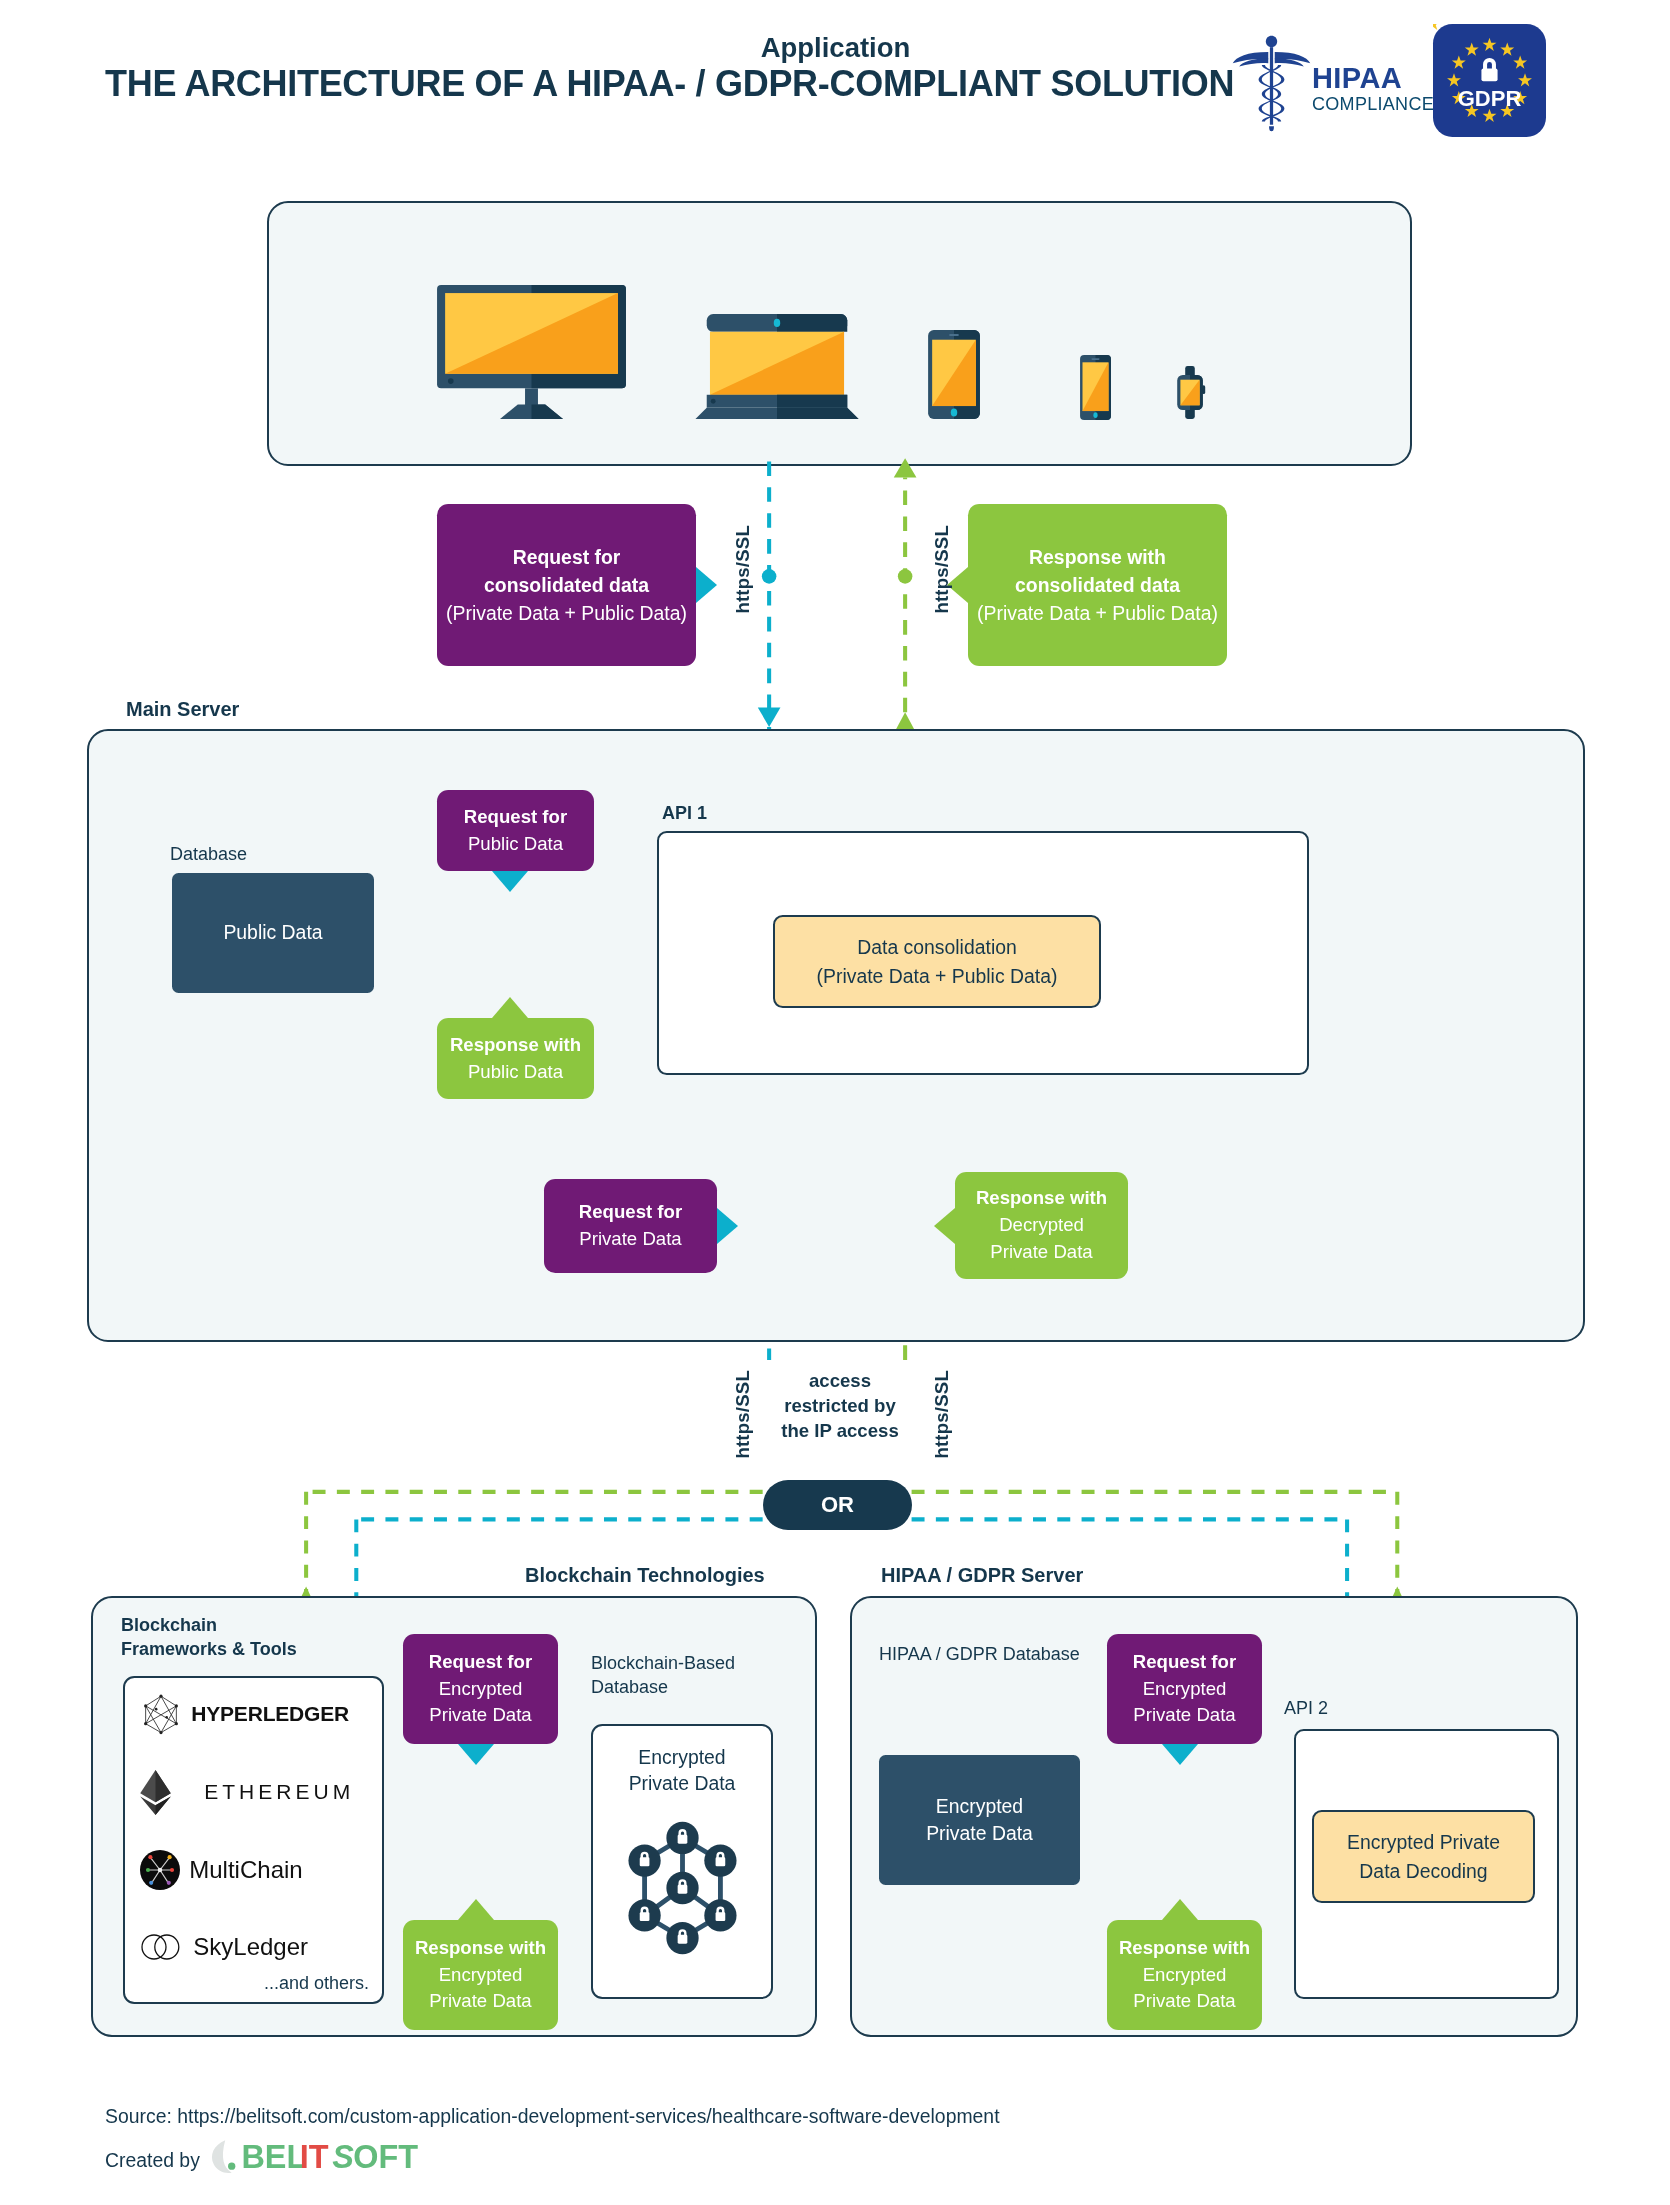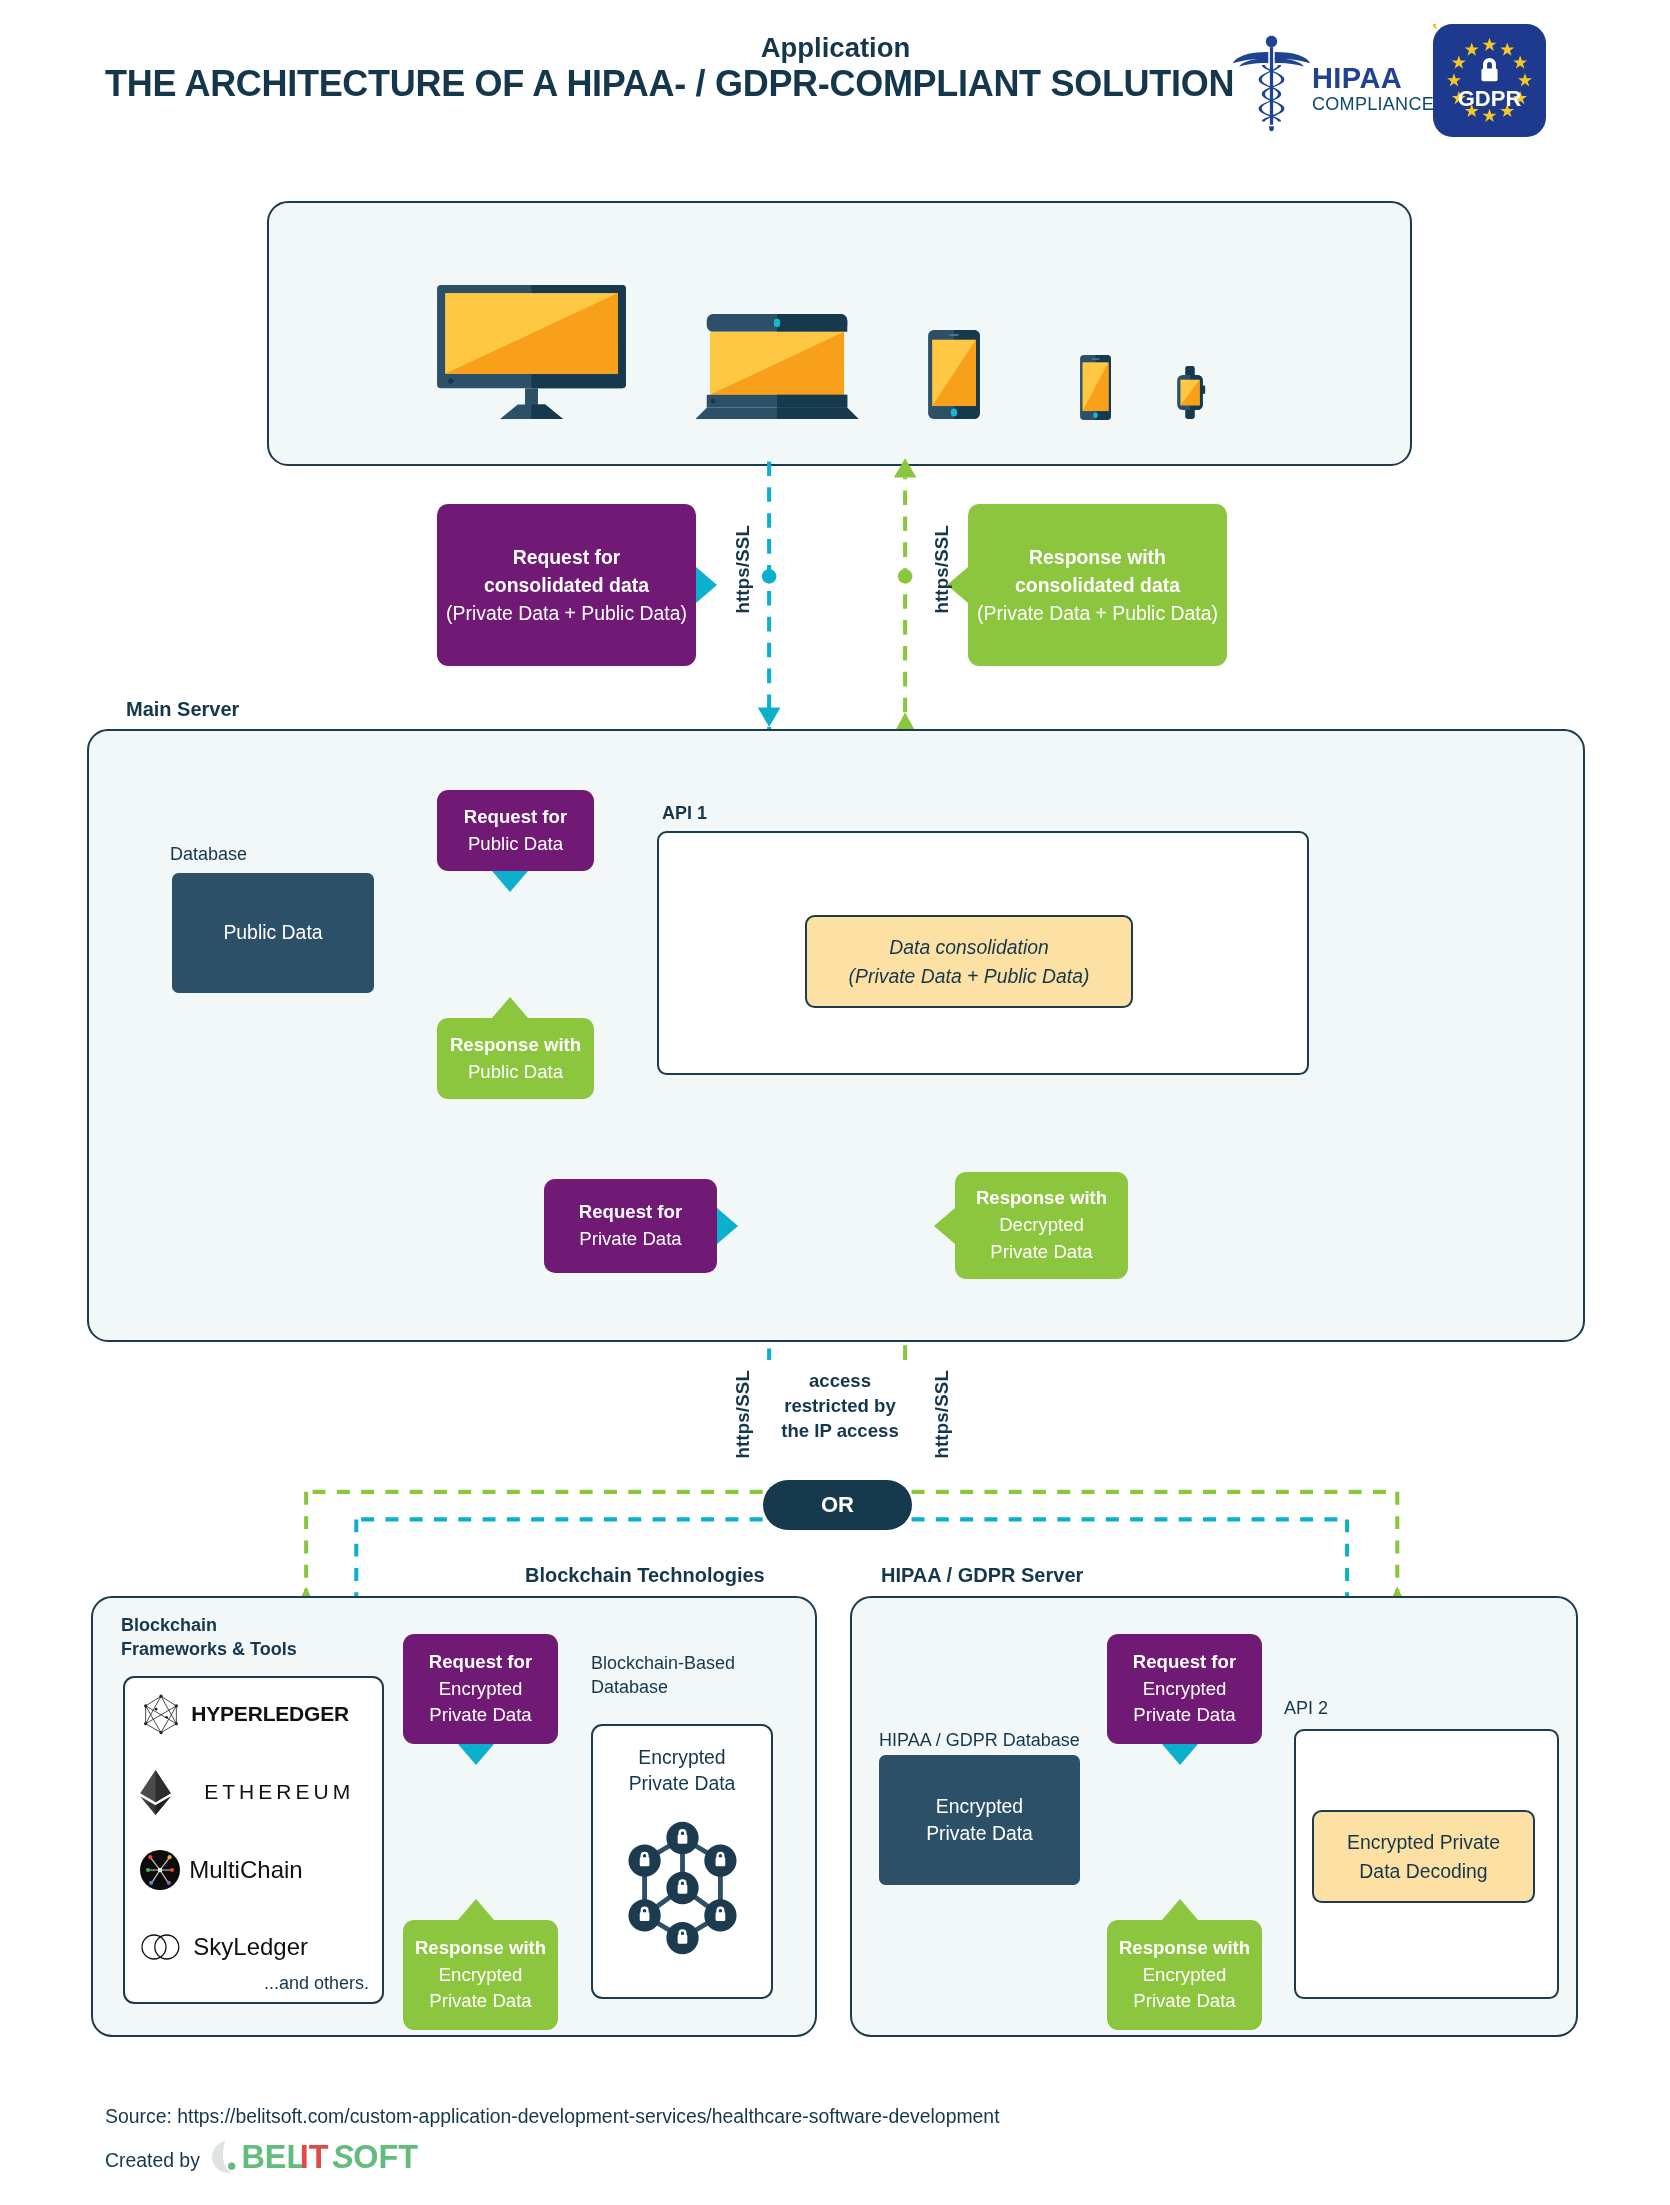--- a/index.html
+++ b/index.html
@@ -280,21 +280,21 @@
 <div class="abs panel-label" style="left:126px;top:698px;">Main Server</div>
 <div class="abs panel" id="main-server-panel" style="left:87px;top:729px;width:1494px;height:609px;"></div>
 
 <div class="abs small-label" style="left:170px;top:844px;">Database</div>
 <div class="abs dbbox" style="left:172px;top:873px;width:202px;height:120px;">
   <span>Public Data</span>
 </div>
 
 <div class="abs small-label" style="left:662px;top:803px;font-weight:bold;">API 1</div>
 <div class="abs apibox" style="left:657px;top:831px;width:648px;height:240px;"></div>
-<div class="abs yellowbox" style="left:805px;top:915px;width:324px;height:89px;font-style:italic;">
+<div class="abs yellowbox" style="left:773px;top:915px;width:324px;height:89px;">
   <div>
     <div>Data consolidation</div>
     <div>(Private Data + Public Data)</div>
   </div>
 </div>
 
 <div class="abs callout cyan" style="left:437px;top:790px;width:157px;height:81px;font-size:18.6px;">
   <span class="l1">Request for</span>
   <span class="l2">Public Data</span>
   <span class="notch notch-down-cyan" style="left:55px;top:81px;"></span>
@@ -459,21 +459,21 @@
           <path d="M-5 -3 v-3 a5 5 0 0 1 10 0 v3 h-3 v-3 a2 2 0 0 0 -4 0 v3z"></path>
           <rect x="-6" y="-4" width="12" height="11" rx="1.6"></rect>
         </g>
     </g>
   </svg>
 </div>
 
 <div class="abs panel-label" style="left:881px;top:1564px;">HIPAA / GDPR Server</div>
 <div class="abs panel" style="left:850px;top:1596px;width:724px;height:437px;"></div>
 
-<div class="abs small-label" style="left:879px;top:1730px;">HIPAA / GDPR  Database</div>
+<div class="abs small-label" style="left:879px;top:1644px;">HIPAA / GDPR  Database</div>
 <div class="abs dbbox" style="left:879px;top:1755px;width:201px;height:130px;">
   <div>
     <div>Encrypted</div>
     <div>Private Data</div>
   </div>
 </div>
 
 <div class="abs callout cyan" style="left:1107px;top:1634px;width:155px;height:110px;font-size:18.6px;">
   <span class="l1">Request for</span>
   <span class="l2">Encrypted</span>

